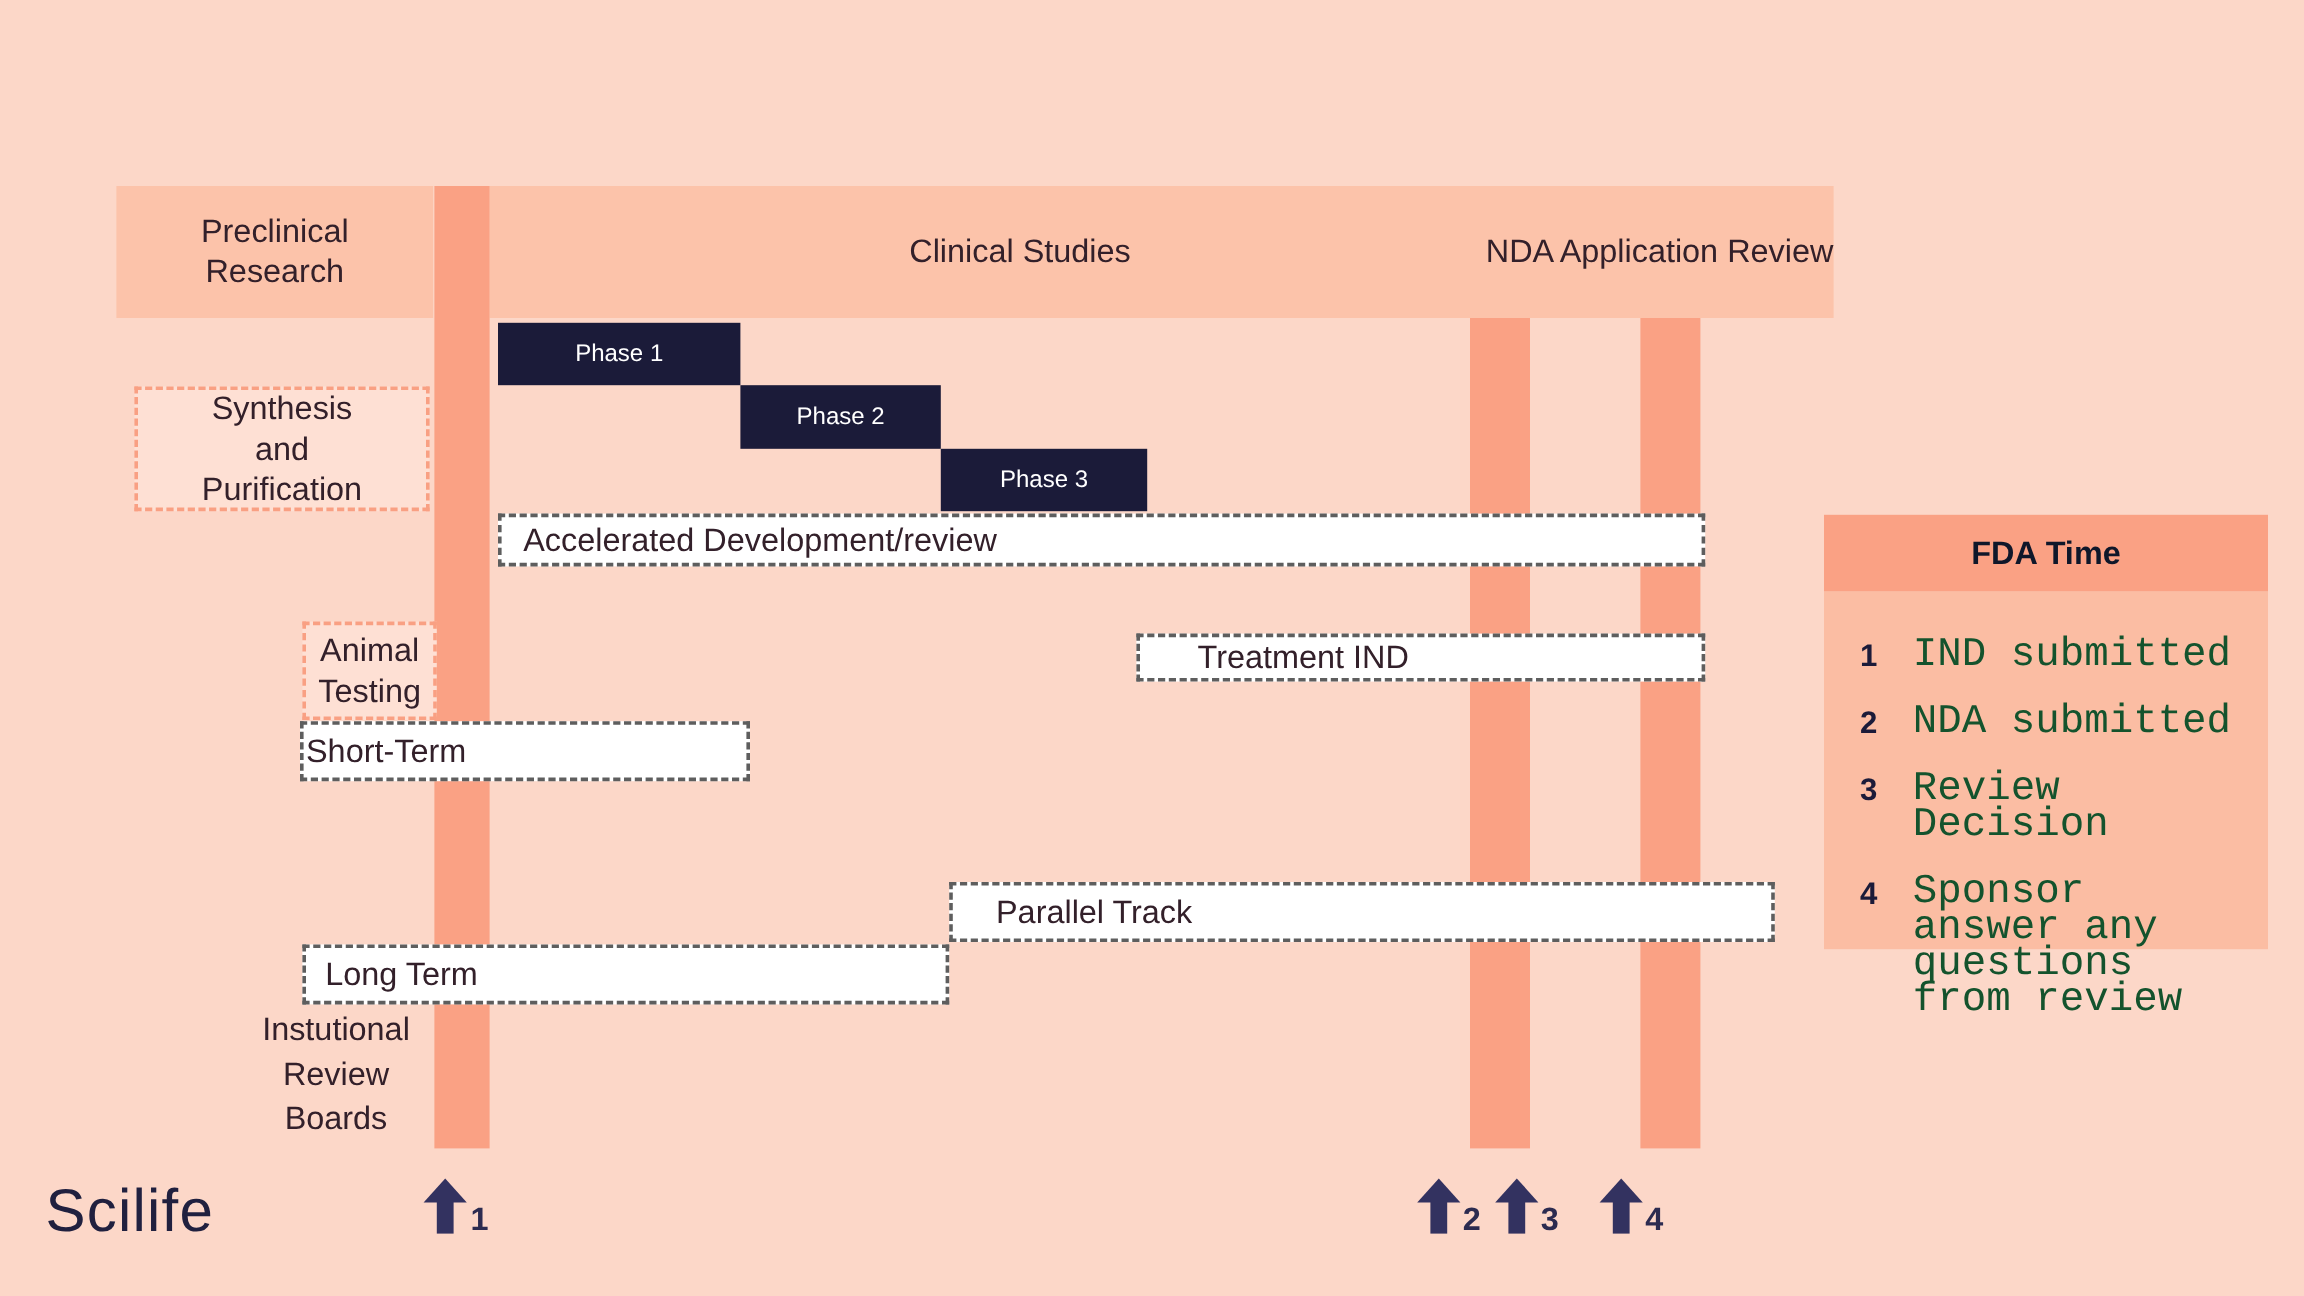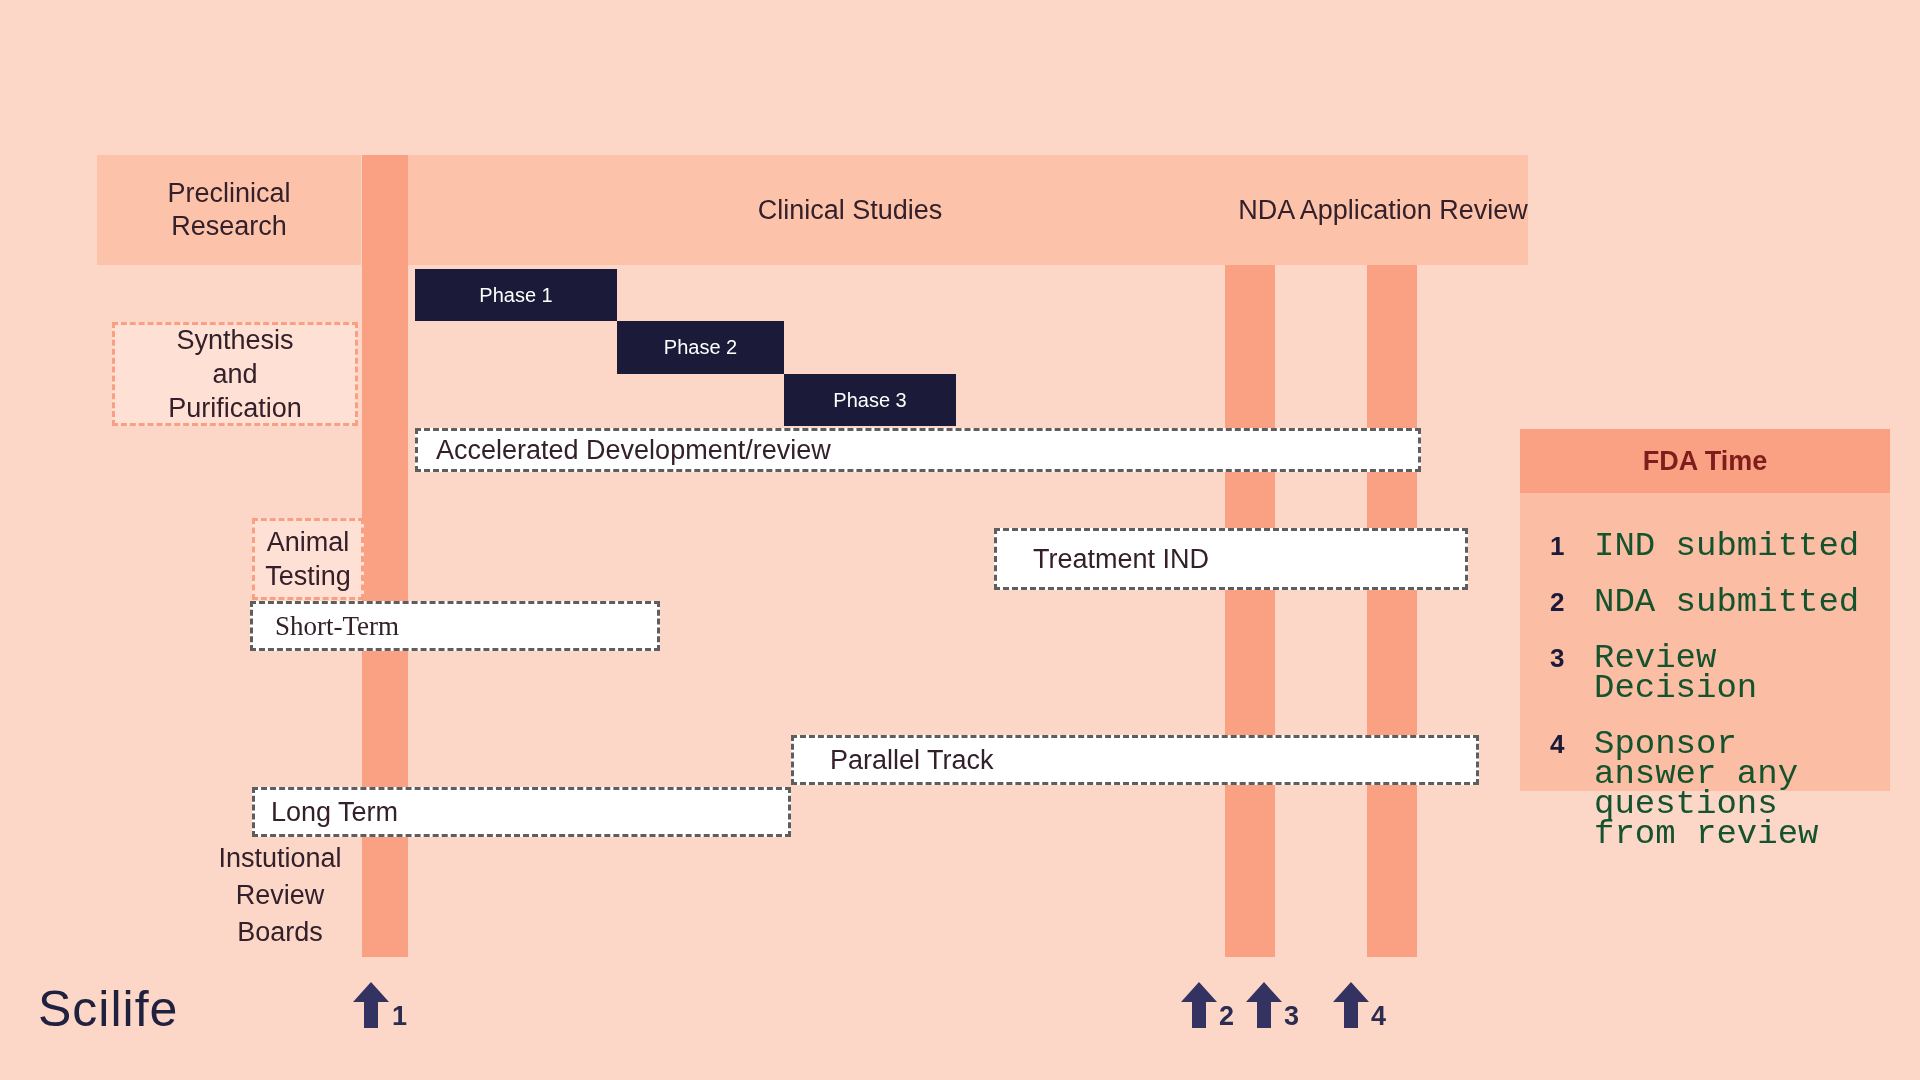--- a/index.html
+++ b/index.html
@@ -43,31 +43,31 @@
     font-size:27px;line-height:34px;z-index:2;}
   .box-synthesis{left:112px;top:322px;width:246px;height:104px;}
   .box-synthesis .inner{width:150px;}
   .box-animal{left:252px;top:518px;width:112px;height:82px;}
   .box-animal .inner{width:100px;}
 
   
   .white-box{background:#ffffff;border:3px dashed #5e5e5e;color:#33202a;
     font-size:27px;display:flex;align-items:center;z-index:4;}
   .box-accelerated{left:415px;top:428px;width:1006px;height:44px;padding-left:18px;}
-  .box-treatment{left:947px;top:528px;width:474px;height:62px;padding-left:36px;margin-left:47px;}
-  .box-short{left:250px;top:601px;width:410px;height:50px;padding-left:22px;font-family:Liberation Serif, serif;}
+  .box-treatment{left:947px;top:528px;width:474px;height:40px;padding-left:48px;}
+  .box-short{left:250px;top:601px;width:375px;height:50px;padding-left:2px;}
   .box-parallel{left:791px;top:735px;width:688px;height:50px;padding-left:36px;}
   .box-long{left:252px;top:787px;width:539px;height:50px;padding-left:16px;}
 
   .irb{left:190px;top:840px;width:180px;text-align:center;
     font-size:27px;line-height:37px;color:#33202a;}
 
   
   .legend{left:1520px;top:429px;width:370px;z-index:5;}
-  .legend-header{height:64px;background:#faa184;color:#7f1d1d;font-weight:700;
+  .legend-header{height:64px;background:#faa184;color:#0f172a;font-weight:700;
     font-size:27px;display:flex;align-items:center;justify-content:center;}
   .legend-body{background:#fbbda3;height:298px;padding:38px 24px 0 30px;}
   .legend-row{display:flex;margin-bottom:26px;line-height:30px;}
   .legend-num{width:44px;font-weight:700;color:#1b1b39;font-size:26px;flex:none;}
   .legend-label{color:#14532d;font-size:34px;font-family:Liberation Mono, monospace;}
 
   
   .arrow{width:36px;height:46px;z-index:5;}
   .arrow .head{position:absolute;top:0;left:0;width:0;height:0;
     border-left:18px solid transparent;border-right:18px solid transparent;

